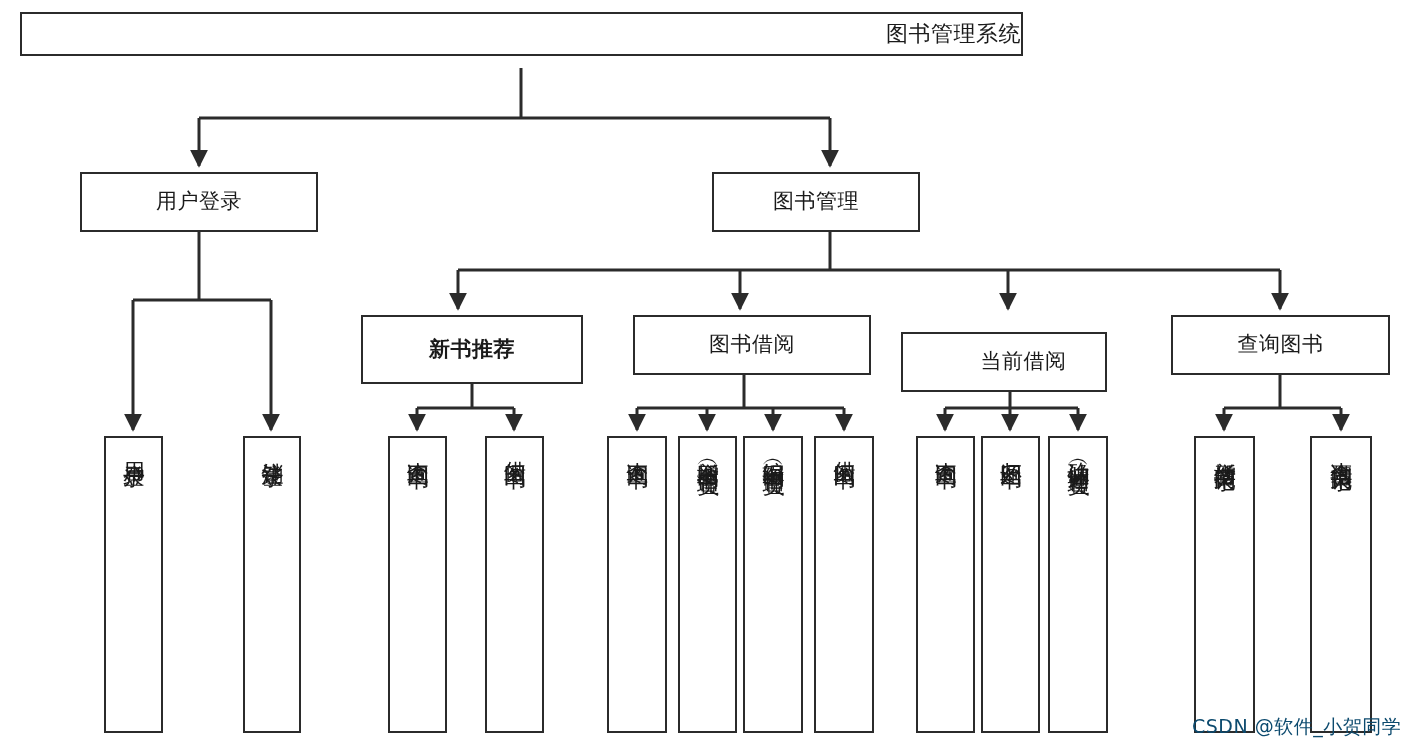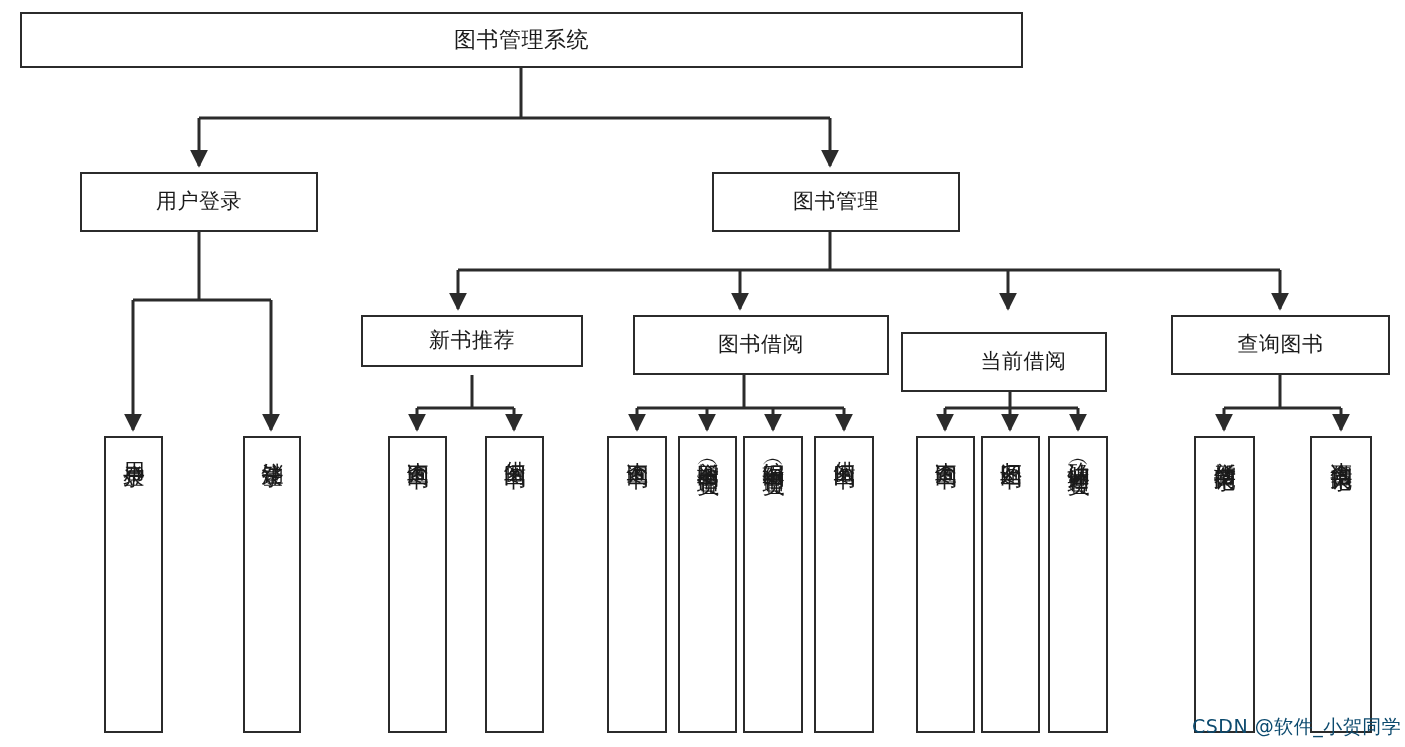--- a/index.html
+++ b/index.html
@@ -117,35 +117,35 @@
       <path d="M 1010 408 L 1010 430" marker-end="url(#arrow)"></path>
       <path d="M 1078 408 L 1078 430" marker-end="url(#arrow)"></path>
 
       <path d="M 1280 375 L 1280 408"></path>
       <path d="M 1224 408 L 1341 408"></path>
       <path d="M 1224 408 L 1224 430" marker-end="url(#arrow)"></path>
       <path d="M 1341 408 L 1341 430" marker-end="url(#arrow)"></path>
     </g>
   </svg>
 
-  <div class="node horiz root" style="left: 20px; top: 12px; width: 1003px; height: 56px;">
+  <div class="node horiz root" style="left: 20px; top: 12px; width: 1003px; height: 44px; justify-content: flex-end;">
     <span class="label">图书管理系统</span>
   </div>
 
   <div class="node horiz" style="left: 80px; top: 172px; width: 238px; height: 60px;">
     <span class="label">用户登录</span>
   </div>
-  <div class="node horiz" style="left: 712px; top: 172px; width: 248px; height: 60px;">
+  <div class="node horiz" style="left: 712px; top: 172px; width: 208px; height: 60px;">
     <span class="label">图书管理</span>
   </div>
 
-  <div class="node horiz" style="left: 361px; top: 315px; width: 222px; height: 52px;">
+  <div class="node horiz" style="left: 361px; top: 315px; width: 222px; height: 69px; font-weight: bold;">
     <span class="label">新书推荐</span>
   </div>
-  <div class="node horiz" style="left: 633px; top: 315px; width: 256px; height: 60px;">
+  <div class="node horiz" style="left: 633px; top: 315px; width: 238px; height: 60px;">
     <span class="label">图书借阅</span>
   </div>
   <div class="node horiz" style="left: 901px; top: 332px; width: 206px; height: 60px; padding-left: 39px;">
     <span class="label">当前借阅</span>
   </div>
   <div class="node horiz" style="left: 1171px; top: 315px; width: 219px; height: 60px;">
     <span class="label">查询图书</span>
   </div>
 
   <div class="node vert" style="left: 104px; top: 436px; width: 59px; height: 297px;">

